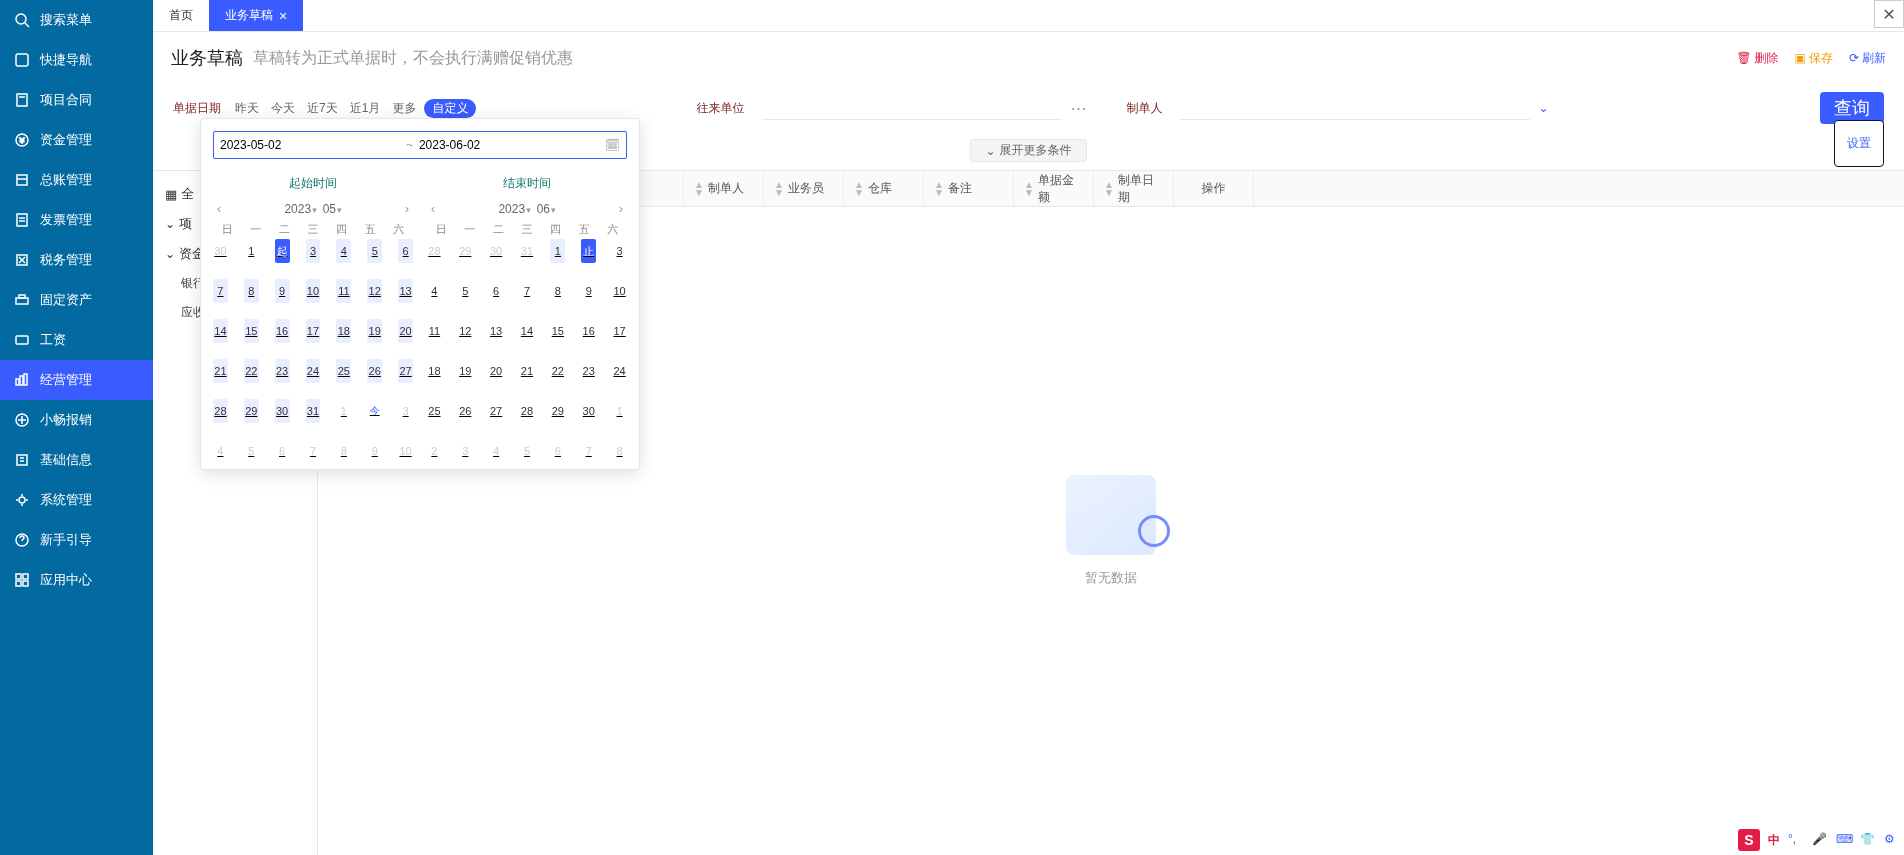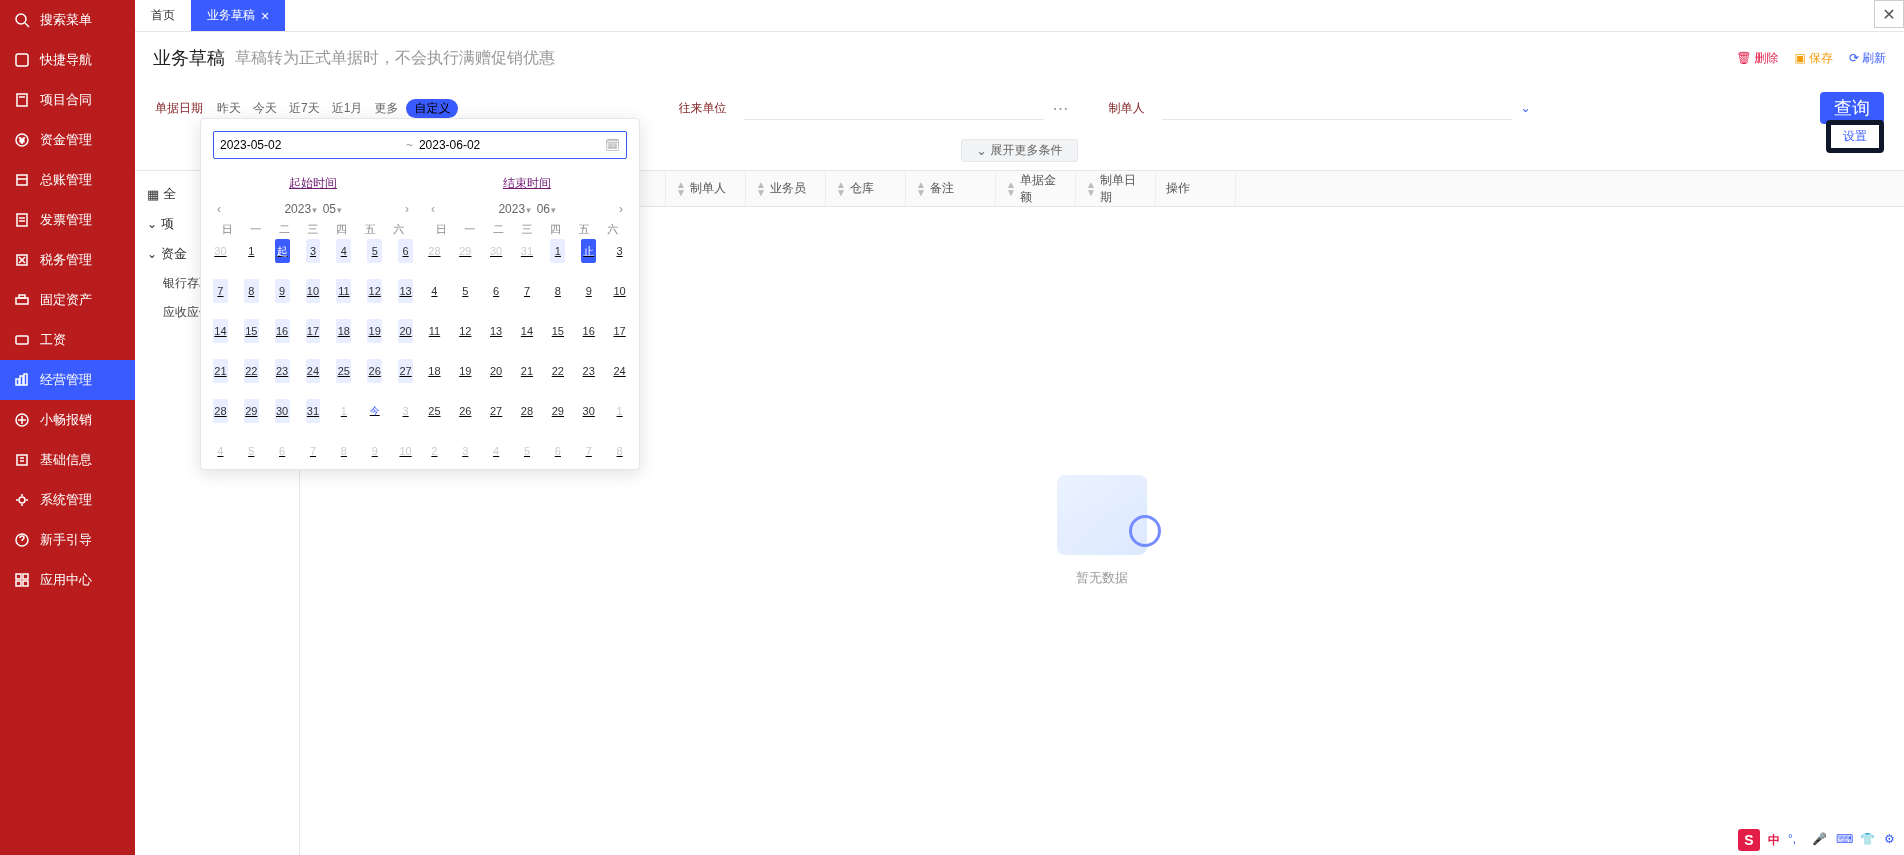--- a/index.html
+++ b/index.html
@@ -1,19 +1,19 @@
 <!DOCTYPE html>
 <html><head>
 <meta charset="utf-8">
 <style>
 * { box-sizing: border-box; margin: 0; padding: 0; font-family: "Microsoft YaHei", Arial, sans-serif; }
 body { background: #fff; width: 1904px; height: 855px; overflow: hidden; display: flex; position: relative; }
 
 
-.sidebar { width: 135px; background: #b91c1c; color: #fff; height: 100%; padding-top: 0; }
+.sidebar { width: 153px; background: #0369a1; color: #fff; height: 100%; padding-top: 0; }
 .side-item { display: flex; align-items: center; gap: 10px; padding: 11px 14px; font-size: 13px; cursor: pointer; }
 .side-item.active { background: #3a5cff; }
 .side-icon { width: 16px; height: 16px; display: inline-flex; align-items: center; justify-content: center; }
 .side-icon svg { width: 16px; height: 16px; stroke: #fff; fill: none; stroke-width: 1.5; }
 
 
 .main { flex: 1; display: flex; flex-direction: column; height: 100%; background: #fff; }
 
 
 .tabs { display: flex; align-items: center; height: 32px; border-bottom: 1px solid #e5e7eb; font-size: 12px; position: relative; }
@@ -29,27 +29,27 @@
 .pghdr-actions { margin-left: auto; display: flex; gap: 16px; font-size: 12px; }
 .hact-del { color: #e11d48; cursor: pointer; display: flex; align-items: center; gap: 3px; }
 .hact-save { color: #f59e0b; cursor: pointer; display: flex; align-items: center; gap: 3px; }
 .hact-ref { color: #3a5cff; cursor: pointer; display: flex; align-items: center; gap: 3px; }
 
 
 .filterbar { display: flex; align-items: center; padding: 8px 20px; font-size: 12px; background: #fff; position: relative; }
 .fld-label { color: #7f1d1d; margin-right: 10px; }
 .date-quick { display: flex; gap: 4px; margin-right: 20px; align-items: center; }
 .dq { color: #666; padding: 1px 4px; cursor: pointer; font-size: 12px; }
-.dq.sel { background: #3a5cff; color: #000000; border-radius: 10px; padding: 1px 8px; }
+.dq.sel { background: #3a5cff; color: #ffffff; border-radius: 10px; padding: 1px 8px; }
 .fld-group { display: flex; align-items: center; gap: 8px; margin-right: 40px; }
 .fld-input { border: none; border-bottom: 1px solid #e5e7eb; width: 300px; height: 24px; font-size: 12px; }
 .fld-input-wide { width: 350px; }
 .more-dots { color: #999; font-size: 16px; cursor: pointer; }
 .btn-query { background: #3a5cff; color: #fff; border: none; border-radius: 4px; padding: 4px 14px; font-size: 18px; cursor: pointer; margin-left: auto; }
-.btn-setting { border: 5px solid #0f172a; color: #3a5cff; background: #fff; border-radius: 4px; padding: 3px 12px; font-size: 12px; cursor: pointer; position: absolute; right: 20px; top: 36px; }
+.btn-setting { border: 1px solid #0f172a; color: #3a5cff; background: #fff; border-radius: 4px; padding: 14px 12px; font-size: 12px; cursor: pointer; position: absolute; right: 20px; top: 36px; }
 
 
 .under-range { font-size: 11px; color: #aaa; margin-left: 250px; margin-top: -16px; margin-bottom: 4px; }
 
 
 .expand-more { display:flex; justify-content:center; padding: 4px 0 8px; }
 .exp-btn { background:#f3f4f6; border:1px solid #e5e7eb; color:#666; font-size:12px; padding:2px 14px; border-radius:3px; cursor:pointer; display:flex; align-items:center; gap:4px; }
 
 
 .bodysplit { display:flex; flex:1; border-top:1px solid #e5e7eb; min-height:0; }
@@ -68,21 +68,21 @@
 .empty-ill::after { content:''; position:absolute; right:-14px; top:40px; width:26px; height:26px; border:3px solid #3a5cff; border-radius:50%; }
 
 
 .dp { position:absolute; left:200px; top:118px; z-index:50; background:#fff; border:1px solid #e5e7eb; border-radius:4px; box-shadow:0 4px 18px rgba(0,0,0,0.12); width:440px; font-size:12px; }
 .dp-range-input { display:flex; align-items:center; border:1px solid #3a5cff; border-radius:2px; margin:12px; height:28px; padding:0 6px; gap:6px; font-size:12px; }
 .dp-range-input input { border:none; flex:1; font-size:12px; outline:none; }
 .dp-range-input .sep { color:#999; }
 .cal-icon { color:#999; }
 .dp-panels { display:flex; gap:14px; padding:0 12px 6px; }
 .panel { flex:1; }
-.panel-title { text-align:center; color:#701a75; font-size:12px; padding:4px 0 8px;text-decoration:underline; }
+.panel-title { text-align:center; color:#0f766e; font-size:12px; padding:4px 0 8px; }
 .panel-nav { display:flex; align-items:center; justify-content:space-between; padding:2px 4px; color:#666; }
 .ym { display:flex; gap:6px; font-size:12px; }
 .ym span::after { content:'▾'; font-size:9px; margin-left:1px; color:#999; }
 .navbtn { cursor:pointer; color:#999; font-size:12px; }
 .wk { display:grid; grid-template-columns:repeat(7,1fr); text-align:center; color:#888; font-size:11px; margin-top:4px; }
 .days { display:grid; grid-template-columns:repeat(7,1fr); text-align:center; gap:16px; margin-top:2px;text-decoration:underline; }
 .day { height:24px; line-height:24px; font-size:11px; color:#333; cursor:pointer; border-radius:2px; }
 .day.oth { color:#ccc; }
 .day.inrng { background:#e8edff; }
 .day.start, .day.end { background:#3a5cff; color:#fff; }
@@ -388,21 +388,21 @@
               </span>
               <span>单据金额</span>
             </div>
             <div class="th" style="width: 80px;">
               <span class="sort">
                 <span>▲</span>
                 <span>▼</span>
               </span>
               <span>制单日期</span>
             </div>
-            <div class="th" style="width: 80px;">
+            <div class="th" style="width: 80px; justify-content: center;">
               <span>操作</span>
             </div>
           </div>
       </div>
       <div class="tbl-empty">
         <div class="empty-ill"></div>
         <div>暂无数据</div>
       </div>
     </div>
   </div>

